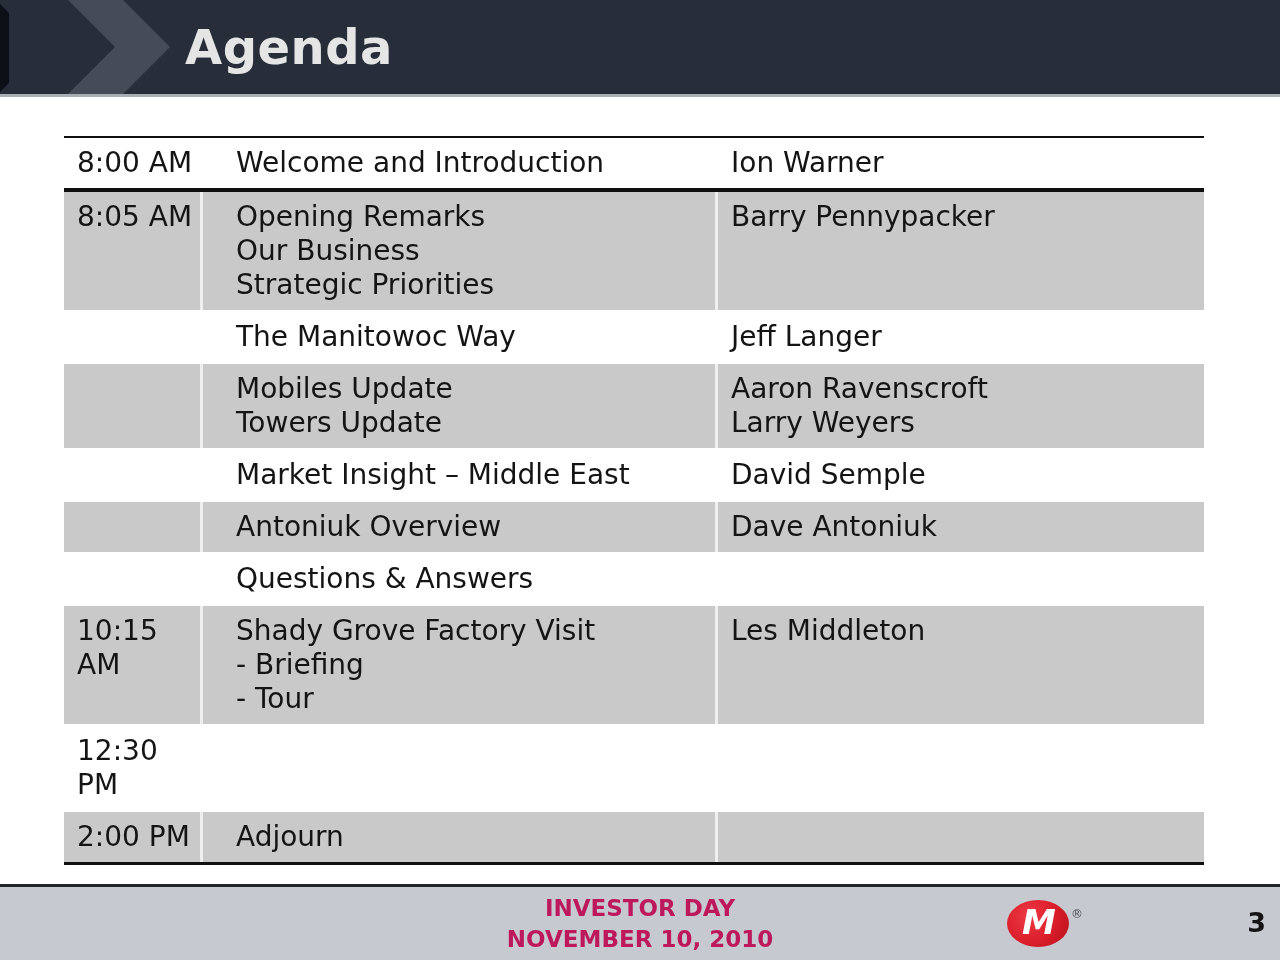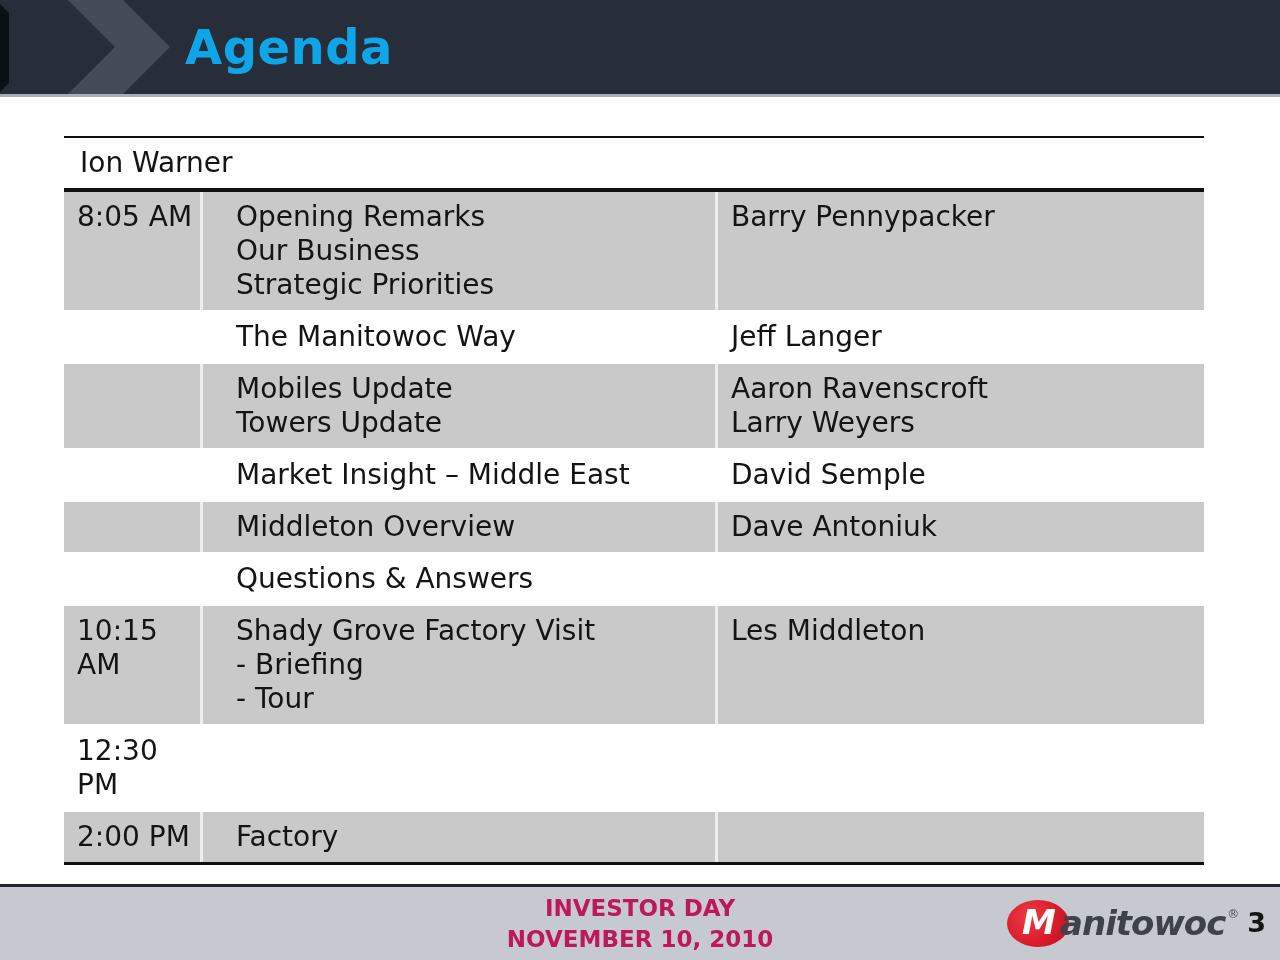--- a/index.html
+++ b/index.html
@@ -12,21 +12,21 @@
   
   .header {
     position:absolute; left:0; top:0; width:1280px; height:94px;
     background:#272e39;
     border-bottom:3px solid #a7aeb6;
   }
   .chevron-svg { position:absolute; left:0; top:0; }
   .title {
     position:absolute; left:185px; top:0; height:94px; margin:0;
     display:flex; align-items:center;
-    font-size:48px; font-weight:bold; color:#0ea5e9; letter-spacing:0.5px;
+    font-size:48px; font-weight:bold; color:#e5e5e5; letter-spacing:0.5px;
   }
 
   
   .agenda-table {
     position:absolute; left:64px; top:136px; width:1140px;
     border-top:2px solid #101010;
     border-bottom:3px solid #101010;
     font-size:28px; line-height:34px; color:#141414;
   }
   .row { display:flex; }
@@ -85,20 +85,22 @@
   <header class="header">
     <svg class="chevron-svg" width="200" height="94" viewBox="0 0 200 94">
       <polygon points="0,4 9,13 9,83 0,92" fill="#0b1017"></polygon>
       <polygon points="68,0 123,0 170,47 123,94 68,94 115,47" fill="#454c57"></polygon>
     </svg>
     <h1 class="title">Agenda</h1>
   </header>
 
   <div class="agenda-table">
     <div class="row">
+      <div class="cell time">8:00 AM</div>
+      <div class="cell topic">Welcome and Introduction</div>
       <div class="cell speaker">Ion Warner</div>
     </div>
     <div class="row">
       <div class="cell time">8:05 AM</div>
       <div class="cell topic">Opening Remarks
 Our Business
 Strategic Priorities</div>
       <div class="cell speaker">Barry Pennypacker</div>
     </div>
     <div class="row">
@@ -113,54 +115,53 @@
       <div class="cell speaker">Aaron Ravenscroft
 Larry Weyers</div>
     </div>
     <div class="row">
       <div class="cell time"></div>
       <div class="cell topic">Market Insight – Middle East</div>
       <div class="cell speaker">David Semple</div>
     </div>
     <div class="row">
       <div class="cell time"></div>
-      <div class="cell topic">Middleton Overview</div>
+      <div class="cell topic">Antoniuk Overview</div>
       <div class="cell speaker">Dave Antoniuk</div>
     </div>
     <div class="row">
       <div class="cell time"></div>
       <div class="cell topic">Questions &amp; Answers</div>
       <div class="cell speaker"></div>
     </div>
     <div class="row">
       <div class="cell time">10:15 AM</div>
       <div class="cell topic">Shady Grove Factory Visit
 - Briefing
 - Tour</div>
       <div class="cell speaker">Les Middleton</div>
     </div>
     <div class="row">
       <div class="cell time">12:30 PM</div>
       <div class="cell speaker"></div>
     </div>
     <div class="row">
       <div class="cell time">2:00 PM</div>
-      <div class="cell topic">Factory</div>
+      <div class="cell topic">Adjourn</div>
       <div class="cell speaker"></div>
     </div>
   </div>
 
   <footer class="footer">
     <div class="footer-center">
       <div>INVESTOR DAY</div>
       <div>NOVEMBER 10, 2010</div>
     </div>
     <div class="logo">
       <span class="logo-circle">
         <span class="logo-m">M</span>
       </span>
-      <span class="logo-text">anitowoc</span>
       <span class="logo-reg">®</span>
     </div>
     <div class="page-number">3</div>
   </footer>
 
 </div>
 
 </body></html>

